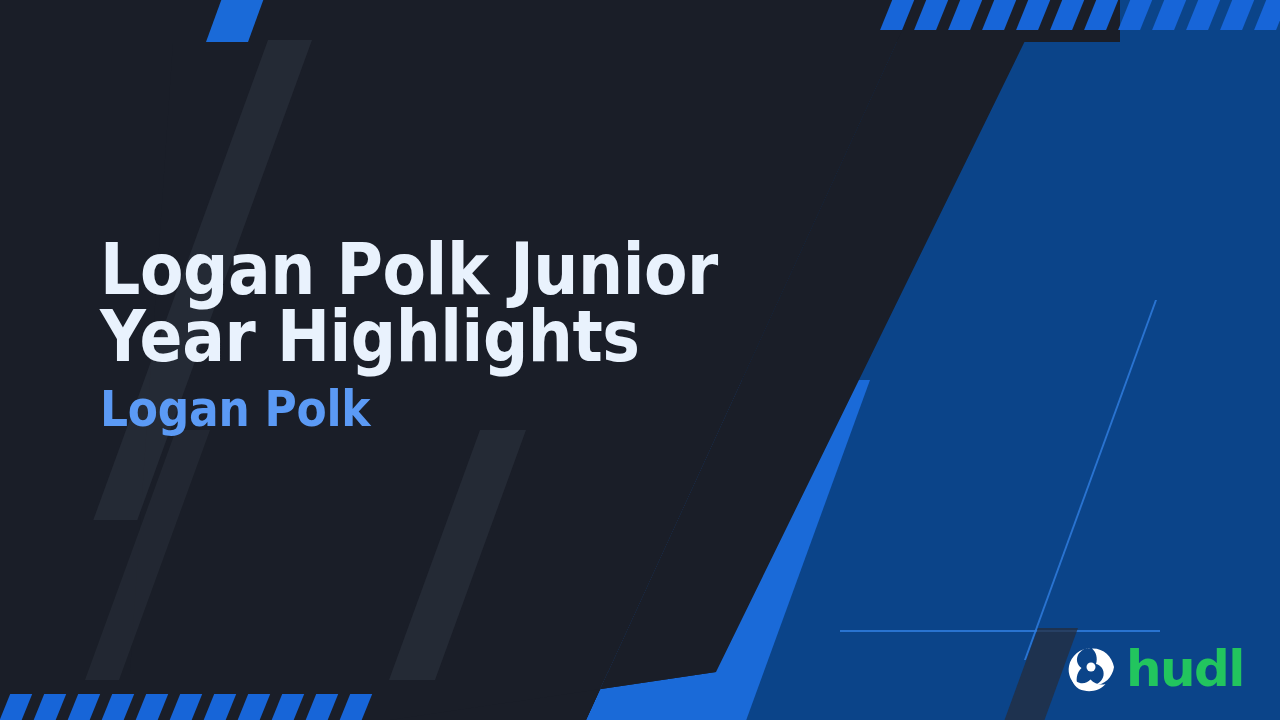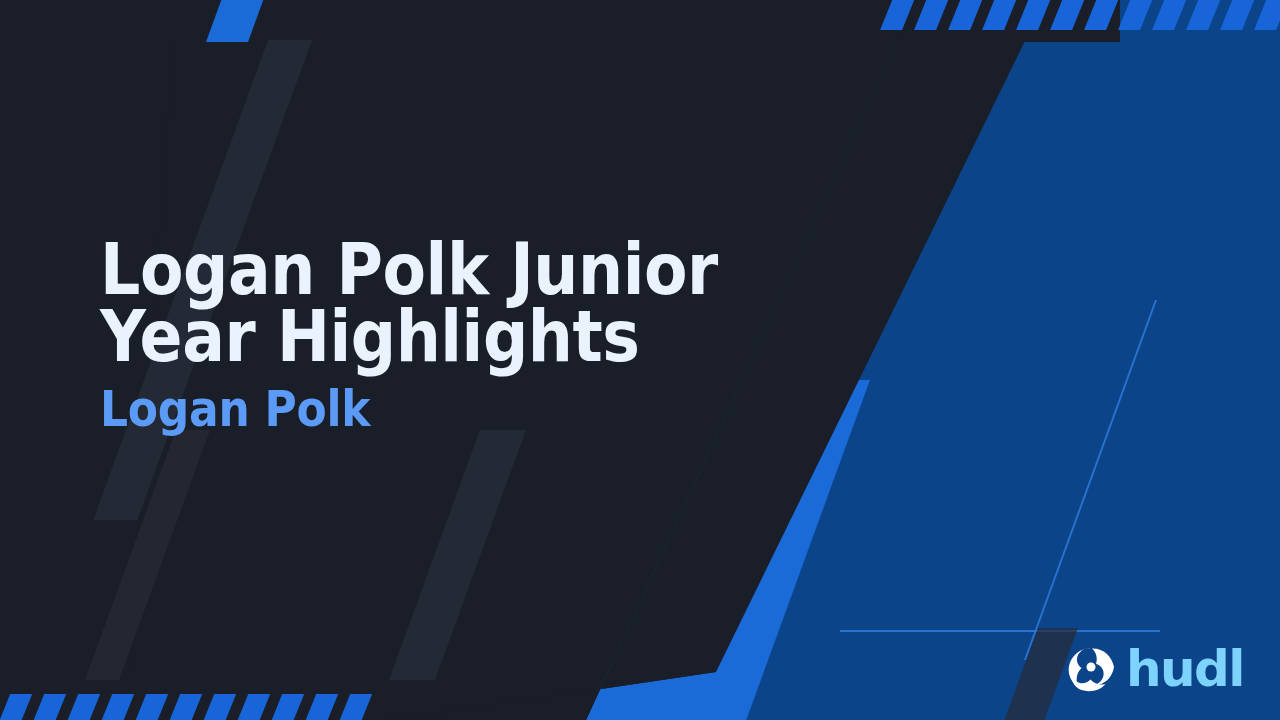--- a/index.html
+++ b/index.html
@@ -105,21 +105,21 @@
     gap: 10px;
     z-index: 50;
   }
   .hudl-mark { width: 50px; height: 48px; display: block; }
   .hudl-word {
     font-family: "DejaVu Sans", sans-serif;
     font-weight: bold;
     font-size: 50px;
     line-height: 1;
     letter-spacing: -1.5px;
-    color: #7dd3fc;
+    color: #22c55e;
   }
 </style>
 </head>
 <body>
 
 <div id="stage">
 
   <div class="layer deep-blue-base"></div>
 
   <div class="right-bright-slash" style="left:700px; top:380px; width:170px; height:400px; transform: skewX(-20deg); transform-origin: top left;"></div>

